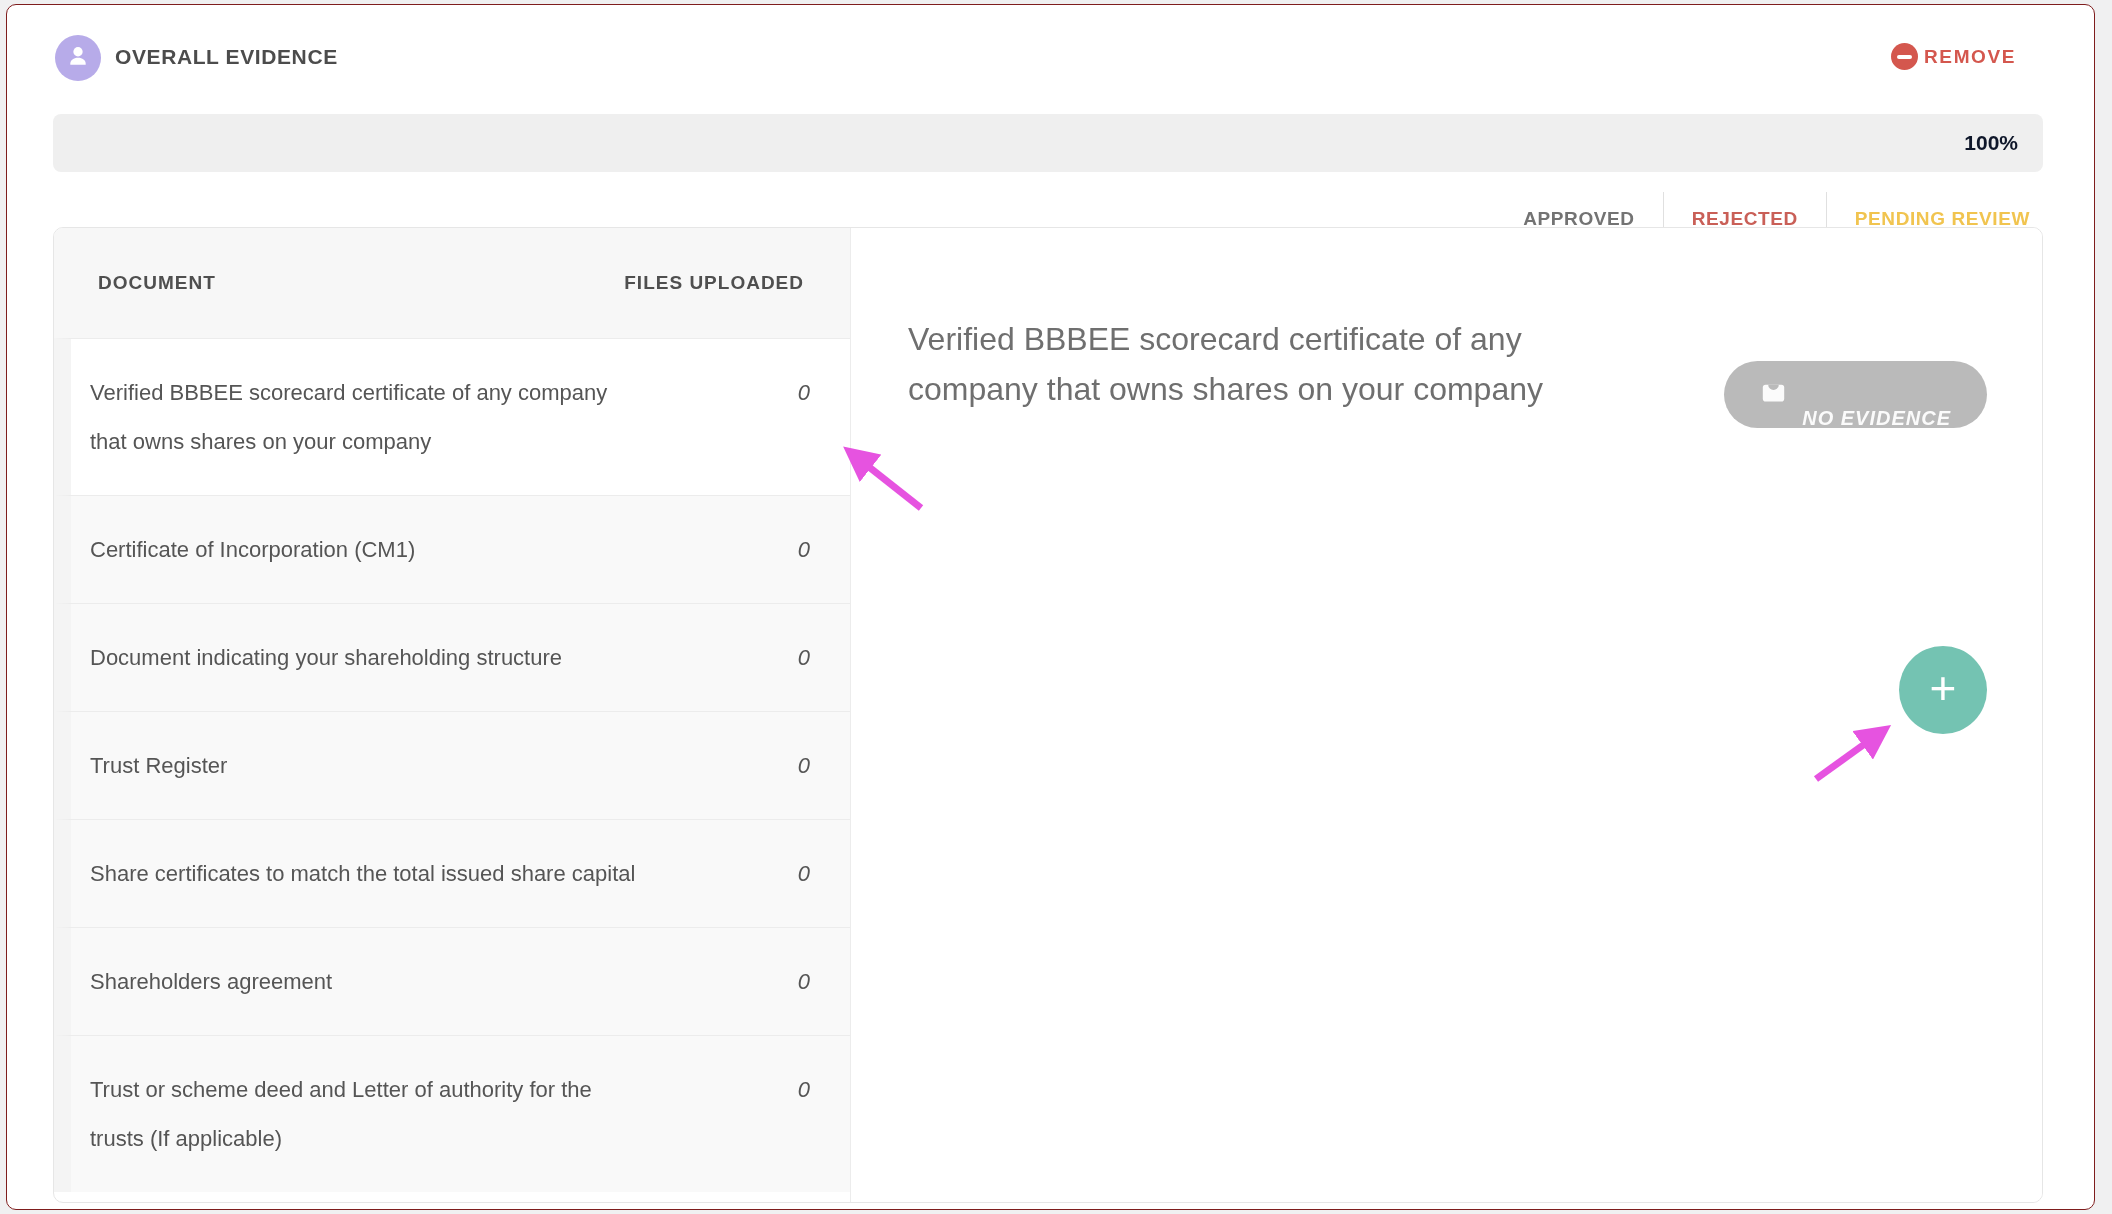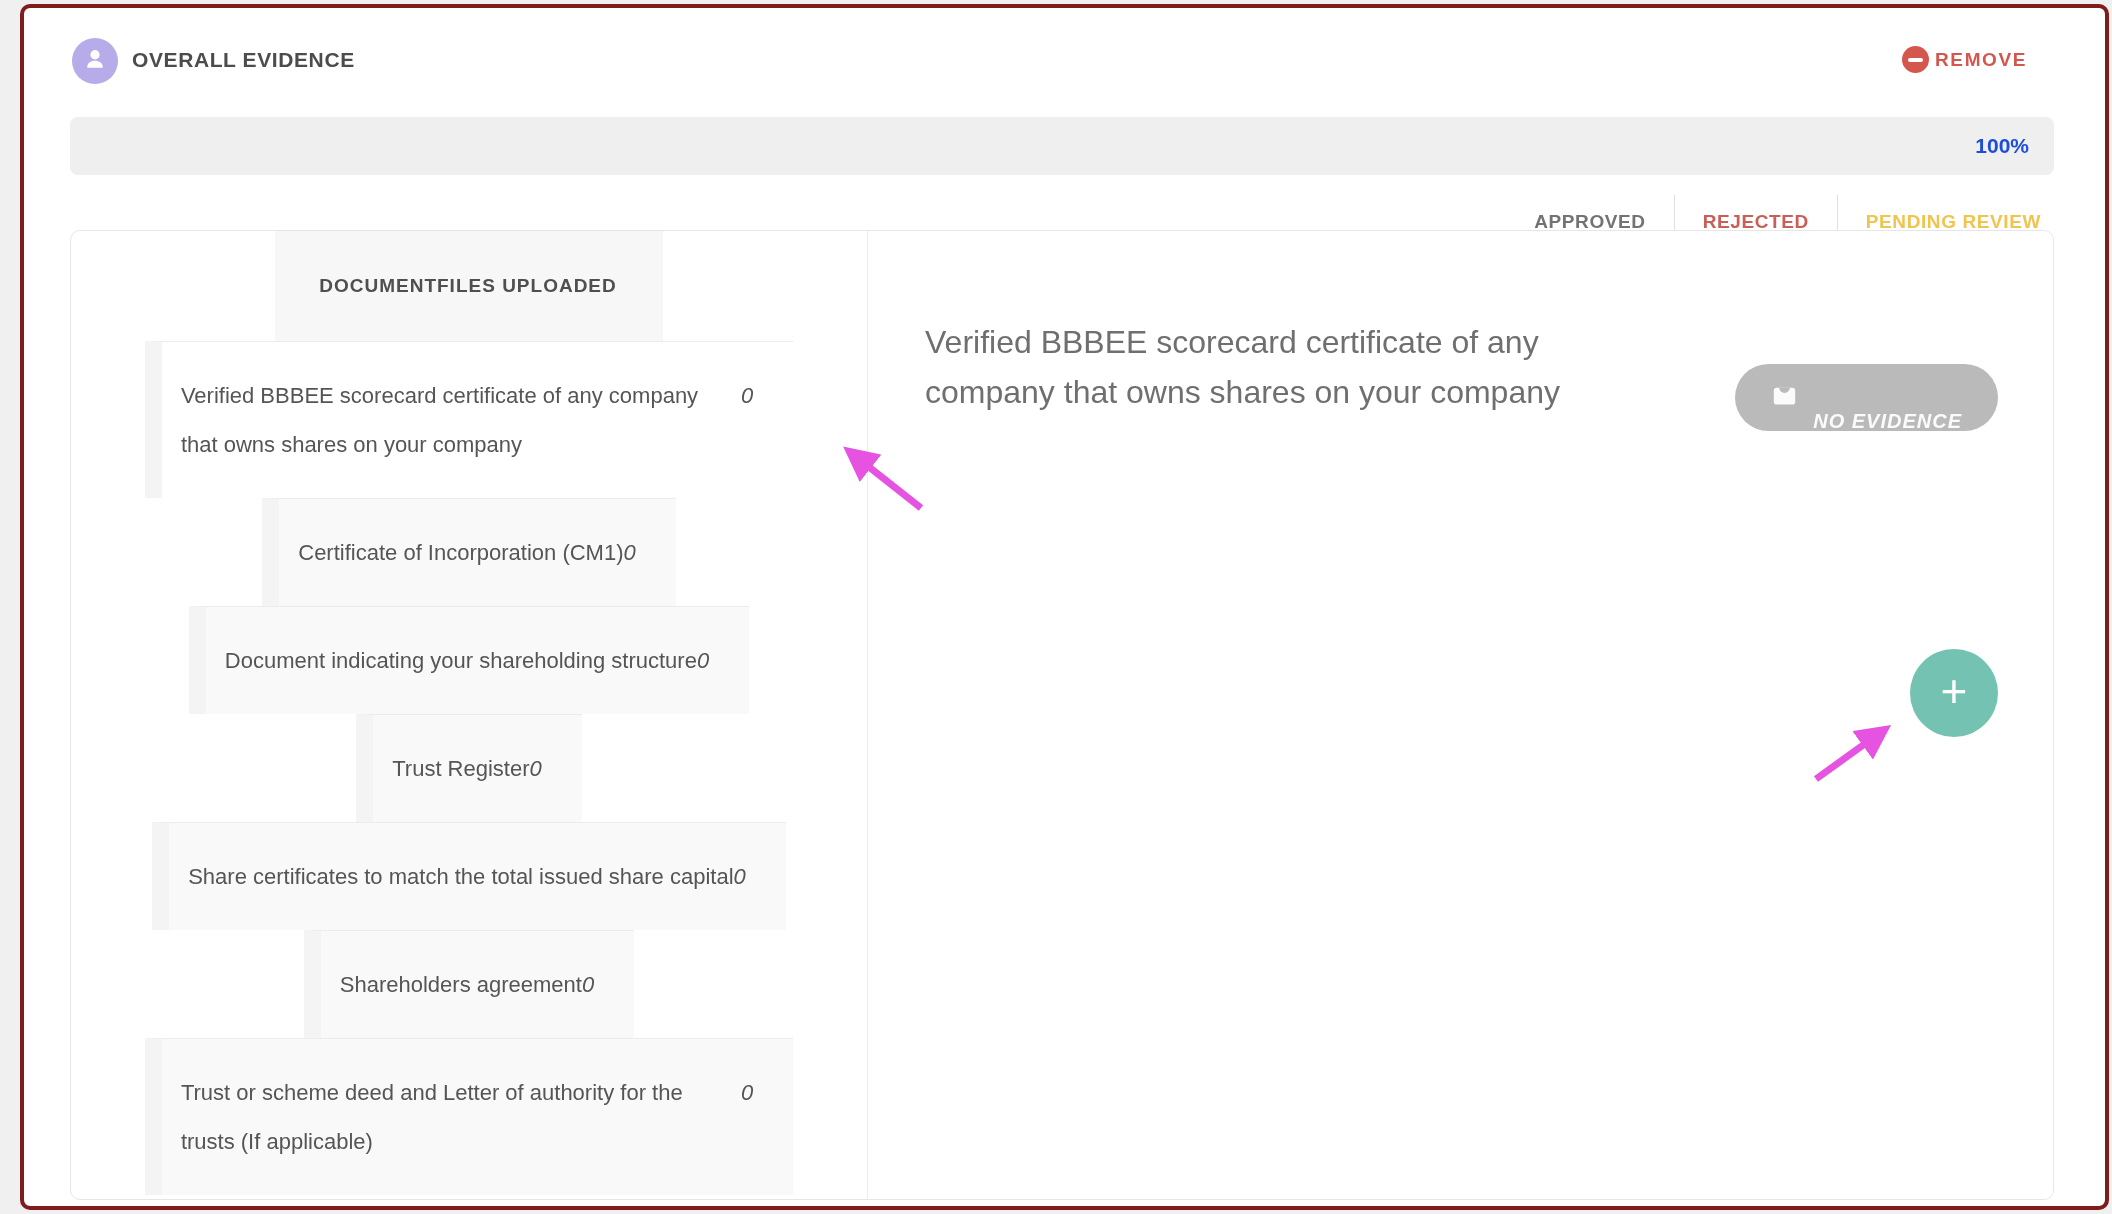--- a/index.html
+++ b/index.html
@@ -1,53 +1,53 @@
 <!DOCTYPE html>
 <html><head>
 <meta charset="utf-8">
 <style>
   html,body{margin:0;padding:0;background:#f0f0f1;}
   .page{position:relative;width:2112px;height:1214px;overflow:hidden;
         font-family:"Liberation Sans",sans-serif;background:#f0f0f1;color:#4c4c4c;}
-  .card{position:absolute;left:20px;top:4px;width:2089px;height:1206px;
-        background:#ffffff;border:4px solid #7f1d1d;border-radius:10px;box-sizing:border-box;}
+  .card{position:absolute;left:6px;top:4px;width:2089px;height:1206px;
+        background:#ffffff;border:1px solid #7f1d1d;border-radius:10px;box-sizing:border-box;}
 
   
   .card-header{position:absolute;left:46px;right:78px;top:28px;height:56px;}
   .avatar{position:absolute;left:2px;top:2px;width:46px;height:46px;border-radius:50%;
           background:#b7abe9;display:flex;align-items:center;justify-content:center;}
   .section-title{position:absolute;left:62px;top:12px;font-size:21px;font-weight:700;
           letter-spacing:.6px;color:#4c4c4c;}
   .remove-btn{position:absolute;right:0;top:10px;display:flex;align-items:center;gap:6px;cursor:pointer;}
   .minus-circle{width:27px;height:27px;border-radius:50%;background:#d4574e;position:relative;}
   .minus-circle::after{content:"";position:absolute;left:6px;right:6px;top:12px;height:4px;
           border-radius:2px;background:#ffffff;}
   .remove-label{font-size:19px;font-weight:700;letter-spacing:1.6px;color:#d4574e;}
 
   
   .progress{position:absolute;left:46px;right:51px;top:109px;height:58px;border-radius:8px;
           background:#efefef;display:flex;align-items:center;justify-content:flex-end;}
-  .progress-label{font-size:21px;font-weight:600;color:#1d4ed8;padding-right:25px;}
+  .progress-label{font-size:21px;font-weight:600;color:#0f172a;padding-right:25px;}
 
   
   .legend{position:absolute;right:64px;top:186px;height:56px;display:flex;align-items:center;}
   .legend-item{font-size:19px;font-weight:700;letter-spacing:.6px;padding:0 28px;cursor:pointer;}
   .legend-approved{color:#737373;}
   .legend-rejected{color:#c95f57;}
   .legend-pending{color:#f1c44f;padding-right:0;}
   .legend-sep{width:1px;height:54px;background:#e0e0e0;}
 
   
   .panel{position:absolute;left:46px;right:51px;top:222px;bottom:6px;
          border:1px solid #e6e6e6;border-radius:10px;box-sizing:border-box;
          display:flex;overflow:hidden;background:#ffffff;}
 
   
   .doc-table{width:797px;flex:0 0 797px;border-right:1px solid #ececec;box-sizing:border-box;
-             display:flex;flex-direction:column;align-items:center;}
+             display:flex;flex-direction:column;}
   .table-head{height:110px;flex:0 0 110px;background:#f7f7f7;display:flex;align-items:center;
               justify-content:space-between;padding:0 46px 0 44px;
               font-size:19px;font-weight:600;letter-spacing:1px;color:#4f4f4f;}
   .t-row{background:#f9f9f9;border-left:17px solid #f4f4f4;border-top:1px solid #ececec;
          padding:29px 40px 29px 19px;display:flex;justify-content:space-between;
          font-size:22px;line-height:49px;color:#555555;cursor:pointer;}
   .t-row:first-child{border-top:none;}
   .t-row.selected{background:#ffffff;}
   .doc-name{max-width:560px;}
   .files-count{font-style:italic;color:#555555;}

